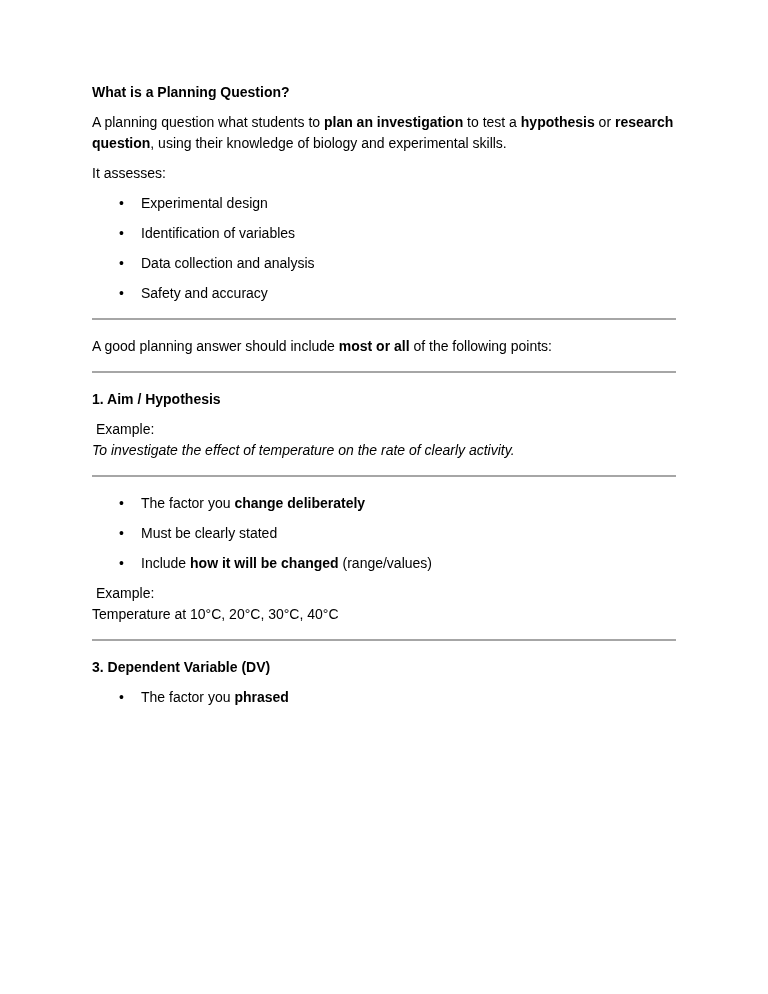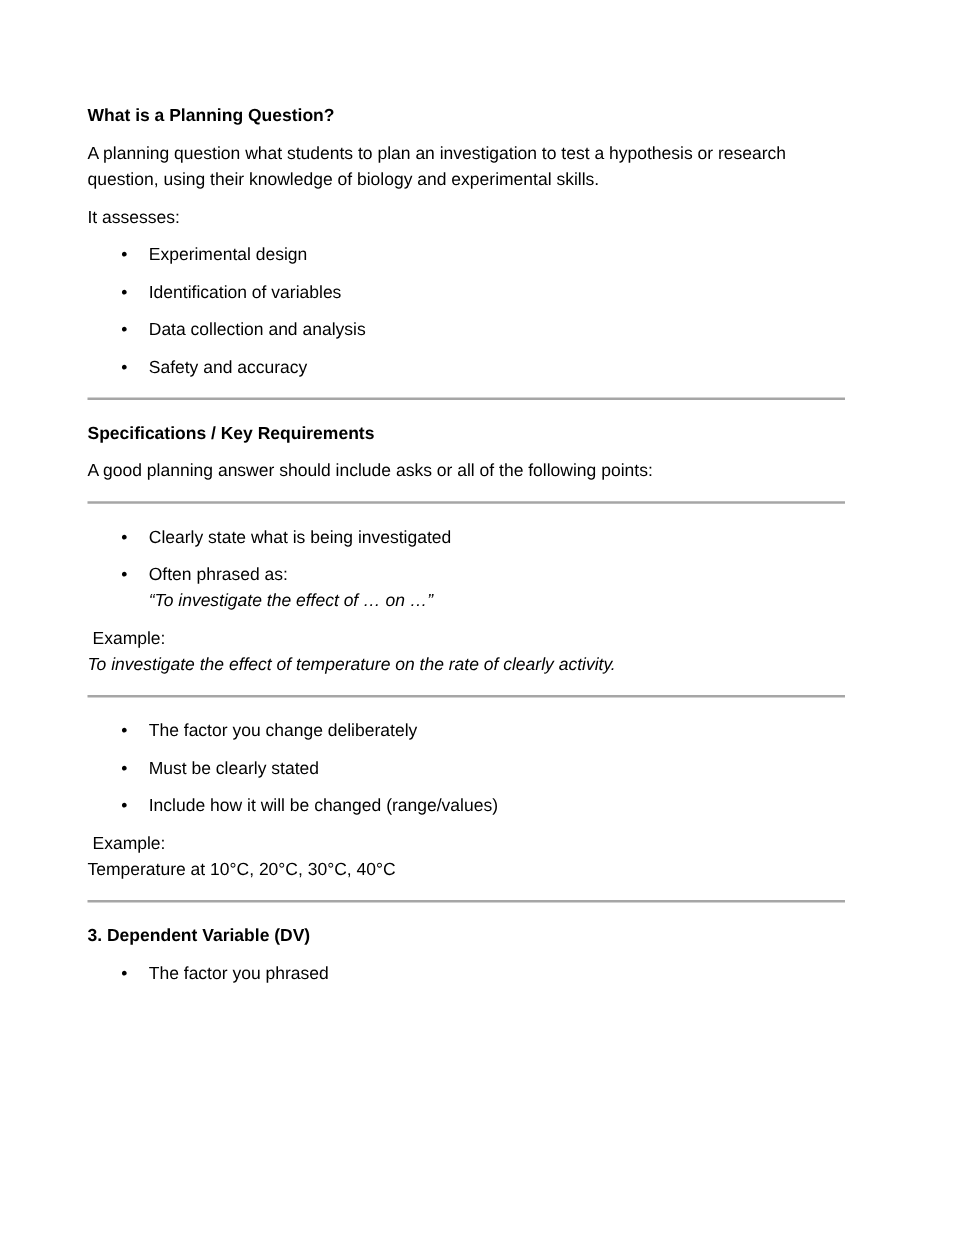--- a/index.html
+++ b/index.html
@@ -9,26 +9,26 @@
     height: 994px;
     background: #ffffff;
     font-family: "Liberation Sans", sans-serif;
     color: #000000;
     font-size: 14px;
     line-height: 21px;
   }
   .page {
     width: 768px;
     min-height: 994px;
-    padding: 82px 92px 40px 70px;
+    padding: 82px 92px 40px 92px;
     background: #ffffff;
   }
   p { margin: 0 0 9px 0; }
   .h { font-weight: bold; }
-  .b { font-weight: normal; margin-top: 18px; }
+  .b { font-weight: bold; margin-top: 18px; }
   .i { font-style: italic; }
   ul { list-style: none; margin: 0 0 9px 0; padding: 0; }
   li { position: relative; padding-left: 49px; margin: 0 0 9px 0; }
   li::before {
     content: "\2022";
     position: absolute;
     left: 27px;
     top: 0;
   }
   .line { display: block; }
@@ -52,34 +52,27 @@
       <li>Experimental design</li>
       <li>Identification of variables</li>
       <li>Data collection and analysis</li>
       <li>Safety and accuracy</li>
     </ul>
   </section>
 
   <hr class="divider">
 
   <section>
-    <p class="h">Specifications / Key Requirements</p>
-    <p><span>A good planning answer should include </span><span class="b">asks or all</span><span> of the following points:</span></p>
+    <p><span>A good planning answer should include </span><span class="b">most or all</span><span> of the following points:</span></p>
   </section>
 
   <hr class="divider">
 
   <section>
-    <ul>
-      <li><span>Clearly state </span><span class="b">what is being investigated</span></li>
-      <li>
-        <span class="line">Often phrased as:</span>
-        <span class="line i">“To investigate the effect of … on …”</span>
-      </li>
-    </ul>
+    <p class="h">1. Aim / Hypothesis</p>
     <p class="example-label">Example:</p>
     <p class="i">To investigate the effect of temperature on the rate of clearly activity.</p>
   </section>
 
   <hr class="divider">
 
   <section>
     <ul>
       <li><span>The factor you </span><span class="b">change deliberately</span></li>
       <li>Must be clearly stated</li>

